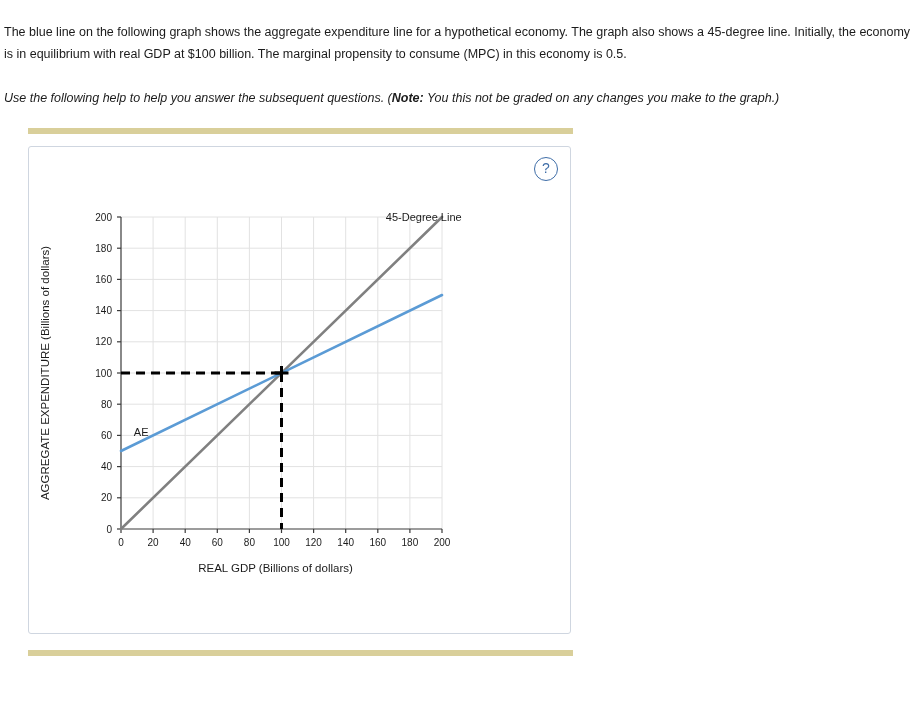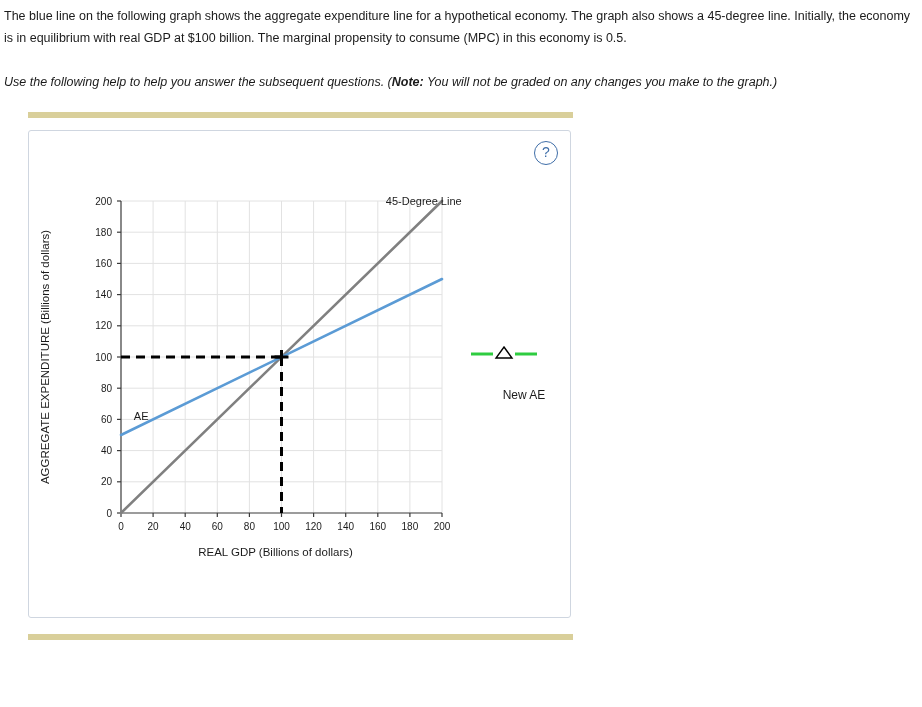--- a/index.html
+++ b/index.html
@@ -14,21 +14,21 @@
     color: #222;
     position: relative;
     overflow: hidden;
   }
   .prompt {
     padding: 6px 8px 0 4px;
     font-size: 12.5px;
     line-height: 1.75;
     color: #1b1b1b;
   }
-  .prompt p { margin: 0 0 6px 0; }
+  .prompt p { margin: 16px 0 6px 0; }
   .prompt .second { margin-top: 22px; font-style: italic; }
   .prompt .second b { }
   .rule {
     width: 545px;
     height: 6px;
     background: #d9cf9a;
     margin: 18px 0 0 28px;
   }
   .rule.bottom { margin-top: 16px; }
   .panel {
@@ -91,21 +91,21 @@
     font-size: 12px;
     color: #1b1b1b;
     margin-top: 26px;
   }
 </style>
 </head>
 <body>
 
 <div class="prompt">
   <p>The blue line on the following graph shows the aggregate expenditure line for a hypothetical economy. The graph also shows a 45-degree line. Initially, the economy is in equilibrium with real GDP at $100 billion. The marginal propensity to consume (MPC) in this economy is 0.5.</p>
-  <p class="second"><span>Use the following help to help you answer the subsequent questions. (</span><b>Note:</b><span> You will not be graded on any changes you make to the graph.)</span></p>
+  <p class="second"><span>Use the following help to help you answer the subsequent questions. (</span><b>Note:</b><span> You this not be graded on any changes you make to the graph.)</span></p>
 </div>
 
 <div class="rule top"></div>
 
 <div class="panel">
   <div class="help-btn">?</div>
 
   <div class="chart-area">
     <svg id="chart-svg" width="543" height="400" viewBox="0 0 543 400">
         <line x1="124.1" y1="18" x2="124.1" y2="330" stroke="#e2e2e2" stroke-width="1"></line>
@@ -180,23 +180,15 @@
         <line x1="252.5" y1="174" x2="252.5" y2="330" stroke="#000000" stroke-width="3" stroke-dasharray="9,6"></line>
         <line x1="245.5" y1="174" x2="259.5" y2="174" stroke="#000000" stroke-width="3"></line>
         <line x1="252.5" y1="167" x2="252.5" y2="181" stroke="#000000" stroke-width="3"></line>
         <text x="356.825" y="22" class="series-label">45-Degree Line</text>
         <text x="104.84" y="237.28" class="series-label">AE</text>
         <text x="246.5" y="373" text-anchor="middle" class="axis-title">REAL GDP (Billions of dollars)</text>
         <text x="20" y="174" text-anchor="middle" class="axis-title" transform="rotate(-90 20 174)">AGGREGATE EXPENDITURE (Billions of dollars)</text>
       </svg>
   </div>
 
-  <div class="legend">
-    <svg width="70" height="16">
-      <line x1="2" y1="8" x2="24" y2="8" stroke="#2ecc40" stroke-width="3"></line>
-      <line x1="46" y1="8" x2="68" y2="8" stroke="#2ecc40" stroke-width="3"></line>
-      <polygon points="35,1 43,12 27,12" fill="#ffffff" stroke="#000000" stroke-width="1.4"></polygon>
-    </svg>
-    <div class="legend-label">New AE</div>
-  </div>
 </div>
 
 <div class="rule bottom"></div>
 
 </body></html>

